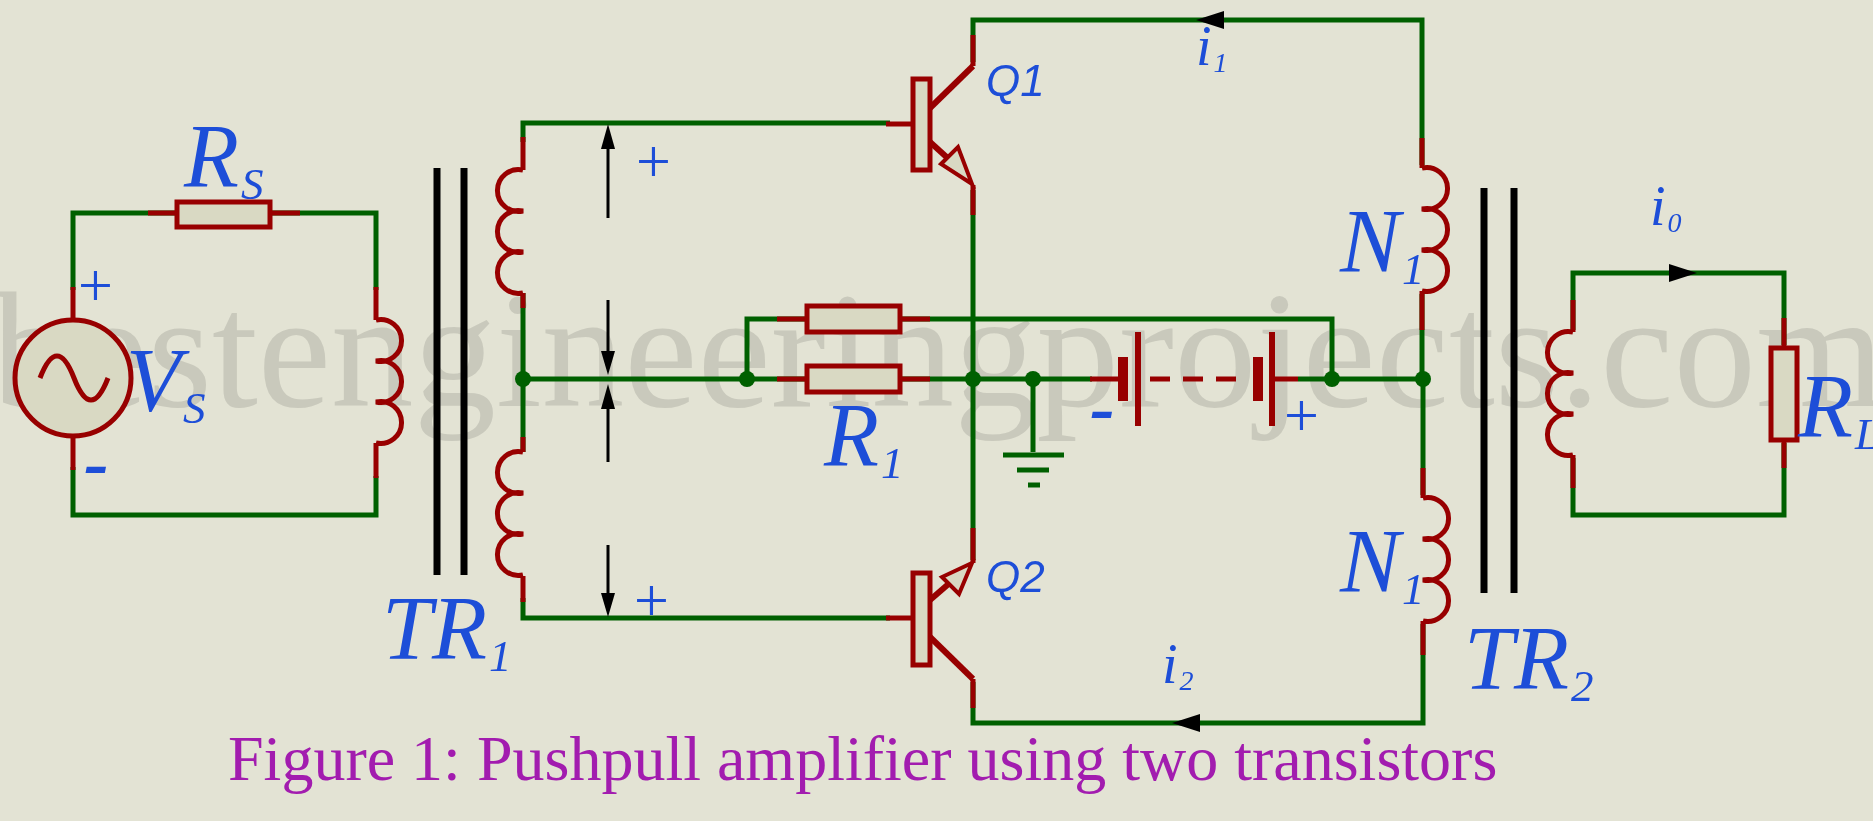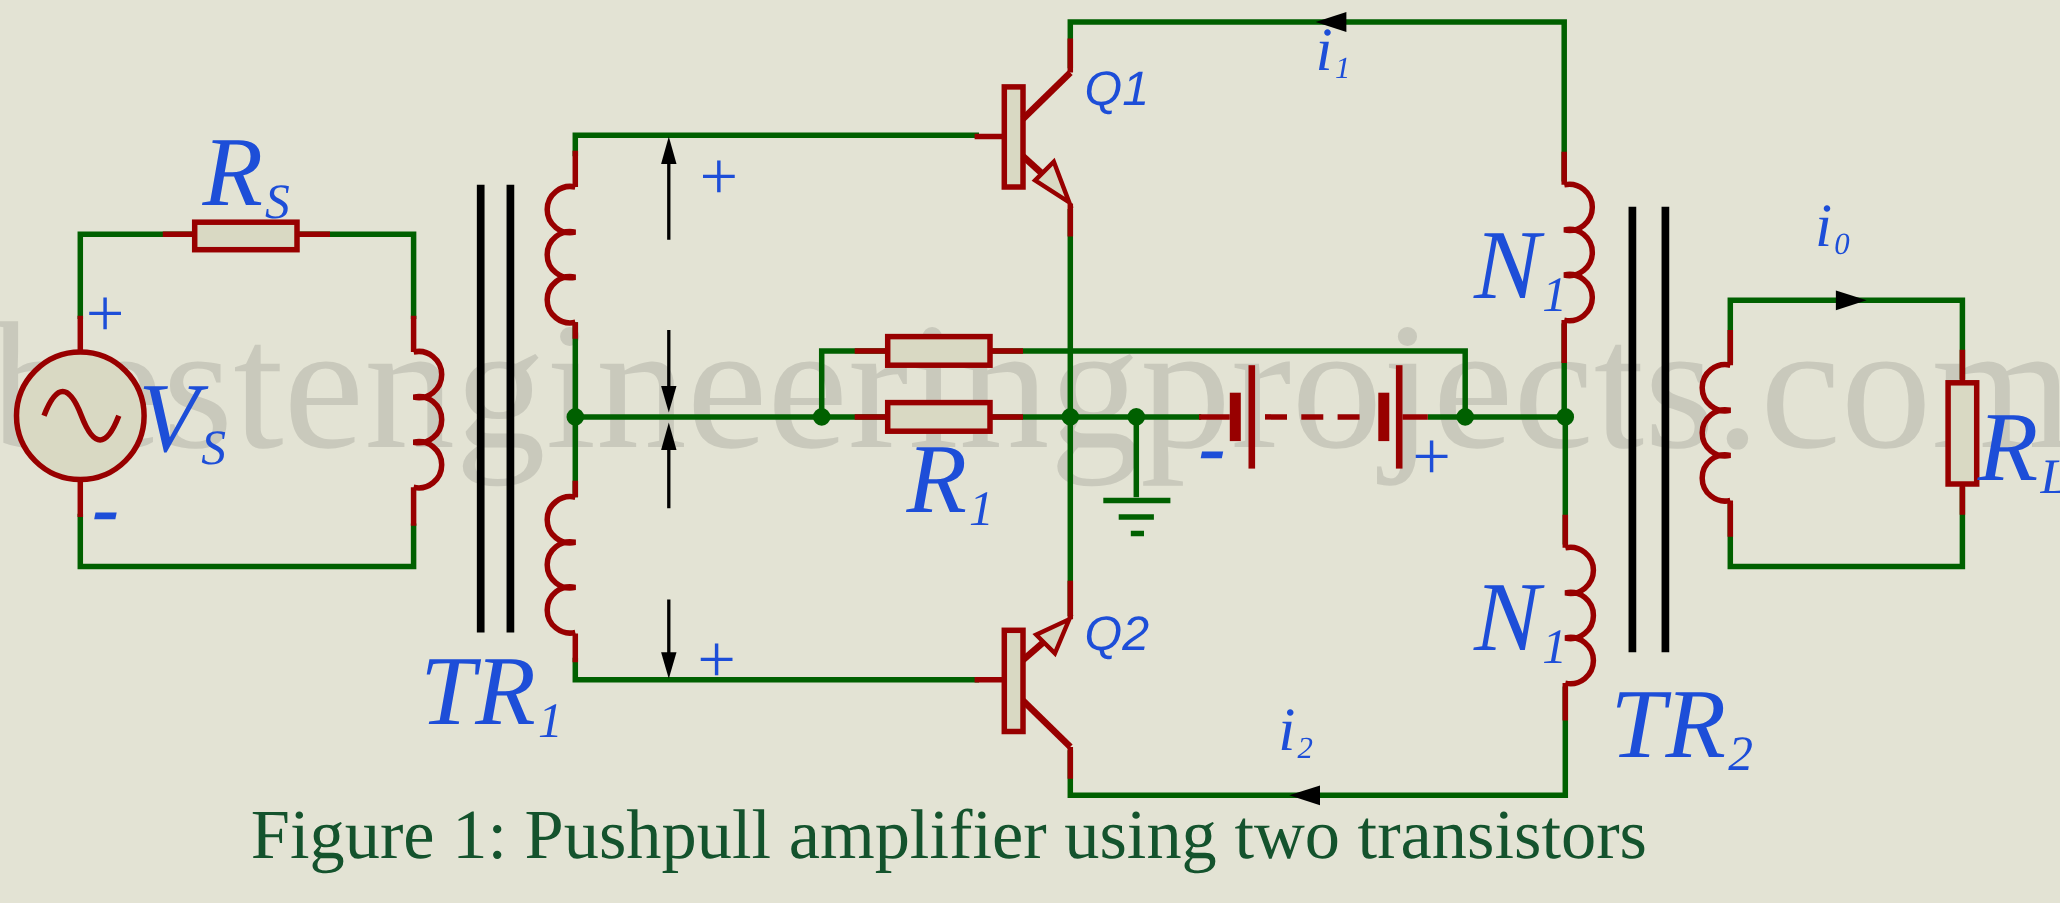--- a/index.html
+++ b/index.html
@@ -46,21 +46,21 @@
   }
   .lbl.plus{font-size:62px;}
   .lbl.minus{font-size:74px;font-weight:bold;}
   #caption{
     position:absolute;
     left:228px;top:727px;
     z-index:3;
     font-family:"Liberation Serif", serif;
     font-size:64px;
     line-height:1;
-    color:#14532d;
+    color:#a21caf;
     white-space:nowrap;
   }
 </style>
 </head>
 <body>
 
 <div id="canvas">
 
   <div id="watermark">bestengineeringprojects.com</div>
 

